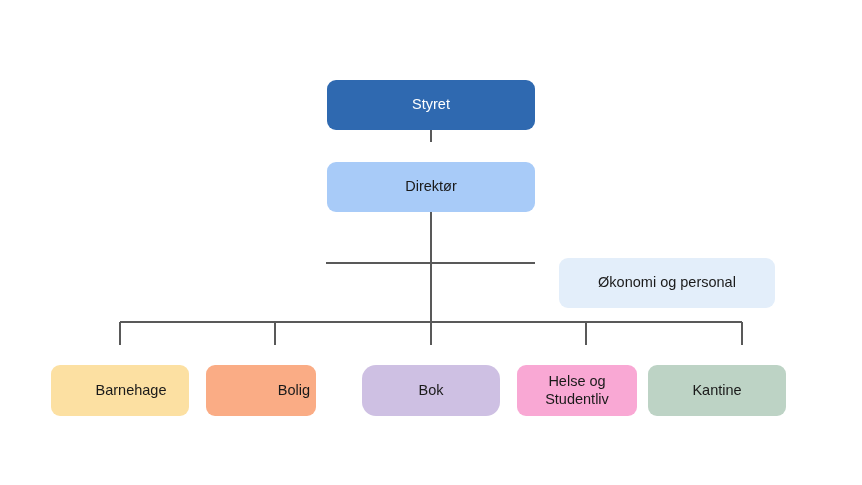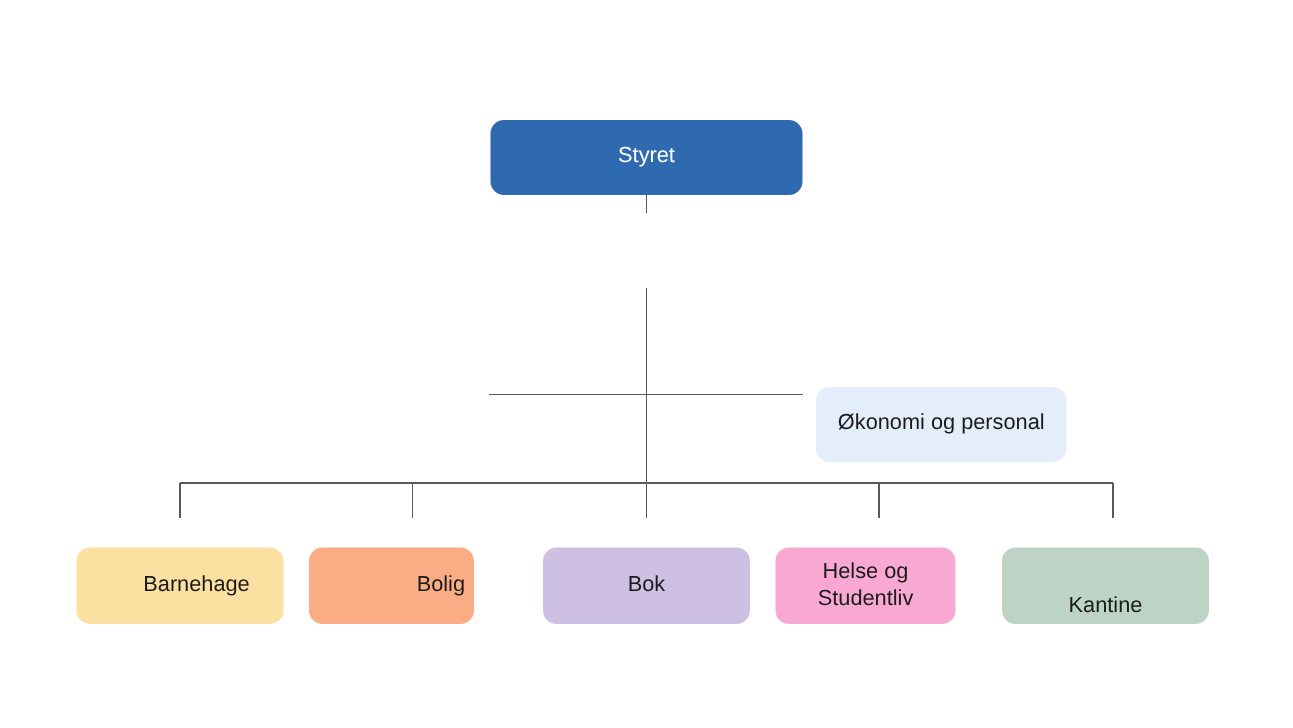--- a/index.html
+++ b/index.html
@@ -70,23 +70,23 @@
   .n-marked {
     left: 118px;
     top: 238px;
     width: 208px;
     height: 50px;
     background: #E3EEFA;
     color: #1a1a1a;
     font-size: 14.5px;
   }
   .n-okonomi {
-    left: 544px;
+    left: 559px;
     top: 238px;
-    width: 167px;
+    width: 216px;
     height: 50px;
     background: #E3EEFA;
     color: #1a1a1a;
     font-size: 14.5px;
   }
 
   
   .n-div {
     top: 345px;
     height: 51px;
@@ -102,31 +102,31 @@
   .n-bolig {
     left: 206px;
     width: 110px;
     background: #FAAC85;
     justify-content: flex-end;
   }
   .n-bok {
     left: 362px;
     width: 138px;
     background: #CEC0E3;
+    border-radius: 14px;
   }
   .n-helse {
     left: 517px;
     width: 120px;
     background: #f9a8d4;
   }
   .n-kantine {
-    left: 668px;
+    left: 648px;
     width: 138px;
     background: #BDD3C5;
-    align-items: flex-end;
   }
 </style>
 </head>
 <body>
 
 <div id="org-chart">
 
   <svg class="connectors" viewBox="0 0 862 485" width="862" height="485" xmlns="http://www.w3.org/2000/svg">
     <g stroke="#595959" stroke-width="1.1" fill="none" shape-rendering="crispEdges">
 
@@ -144,20 +144,23 @@
       <line x1="431" y1="322" x2="431" y2="345"></line>
       <line x1="586" y1="322" x2="586" y2="345"></line>
       <line x1="742" y1="322" x2="742" y2="345"></line>
     </g>
   </svg>
 
   <div class="node n-styret">
     <span class="node-label">Styret</span>
   </div>
 
+  <div class="node n-direktor">
+    <span class="node-label">Direktør</span>
+  </div>
 
 
   <div class="node n-okonomi">
     <span class="node-label">Økonomi og personal</span>
   </div>
 
   <div class="node n-div n-barnehage">
     <span class="node-label">Barnehage</span>
   </div>
 

